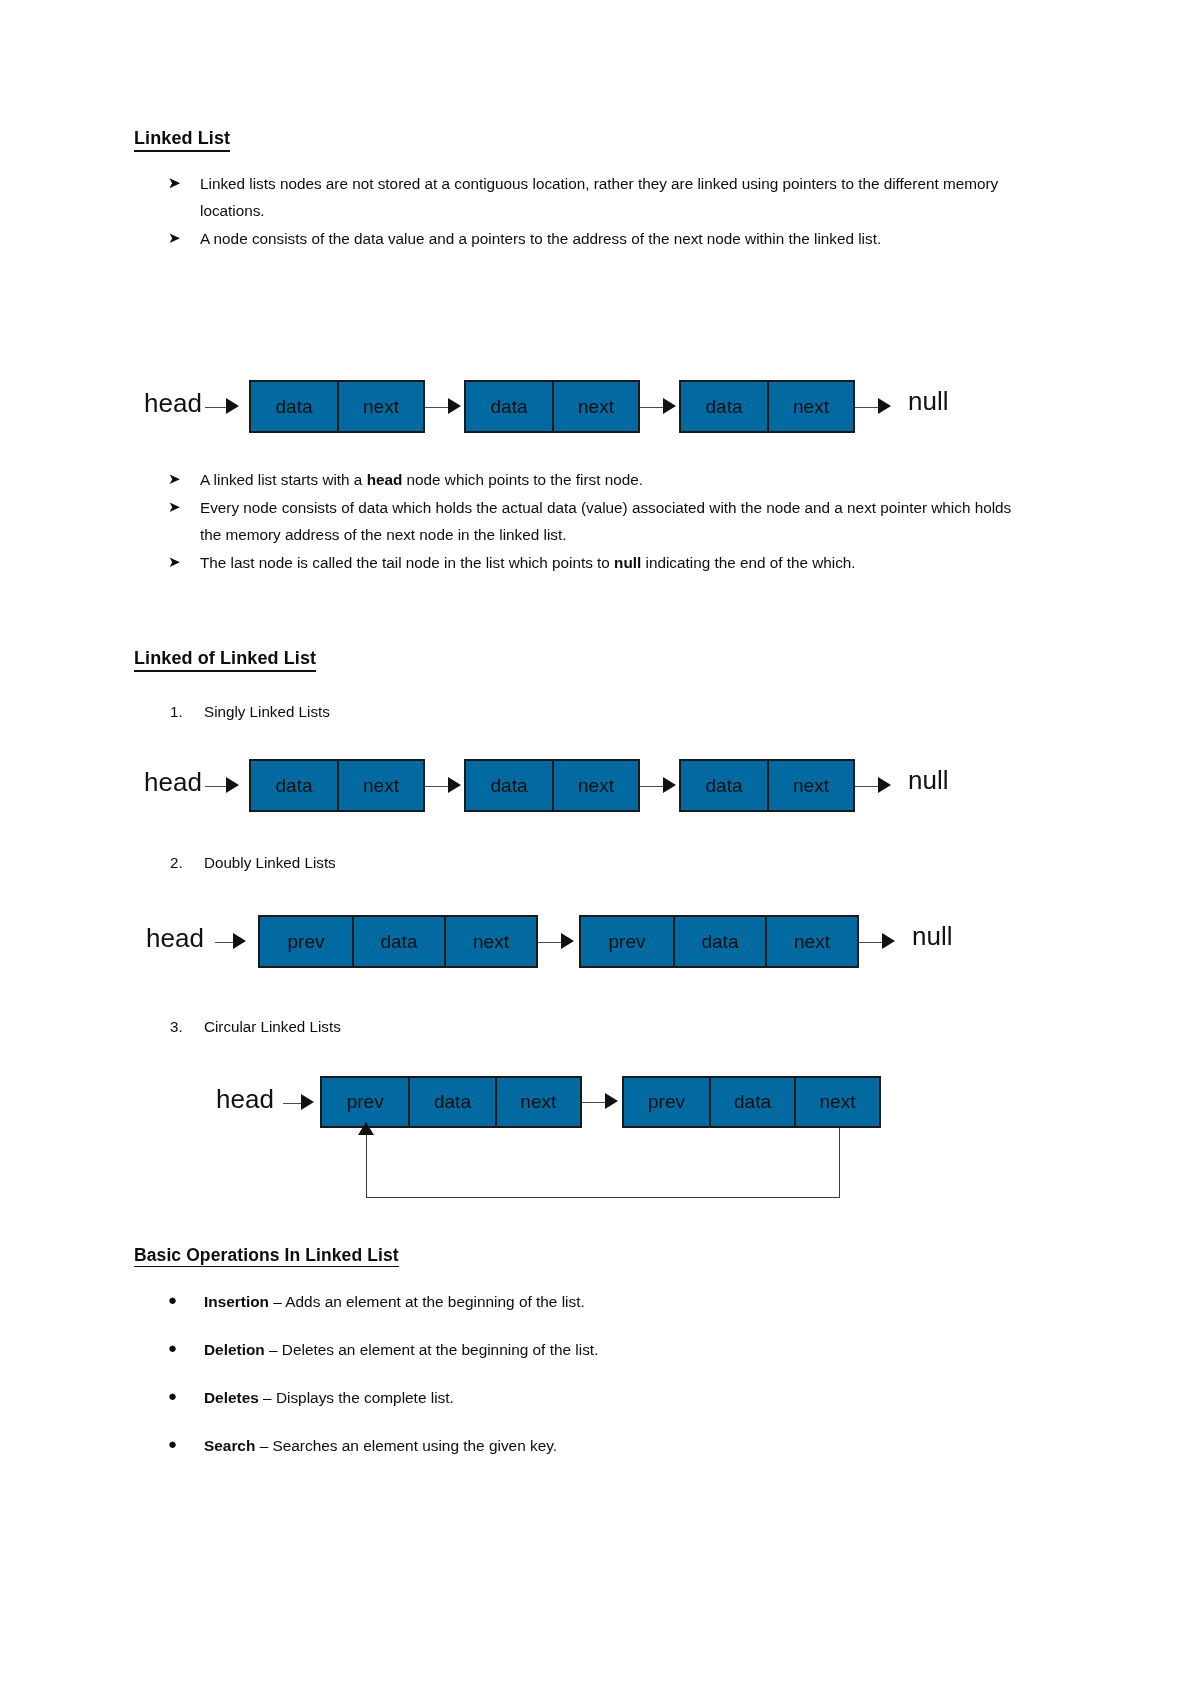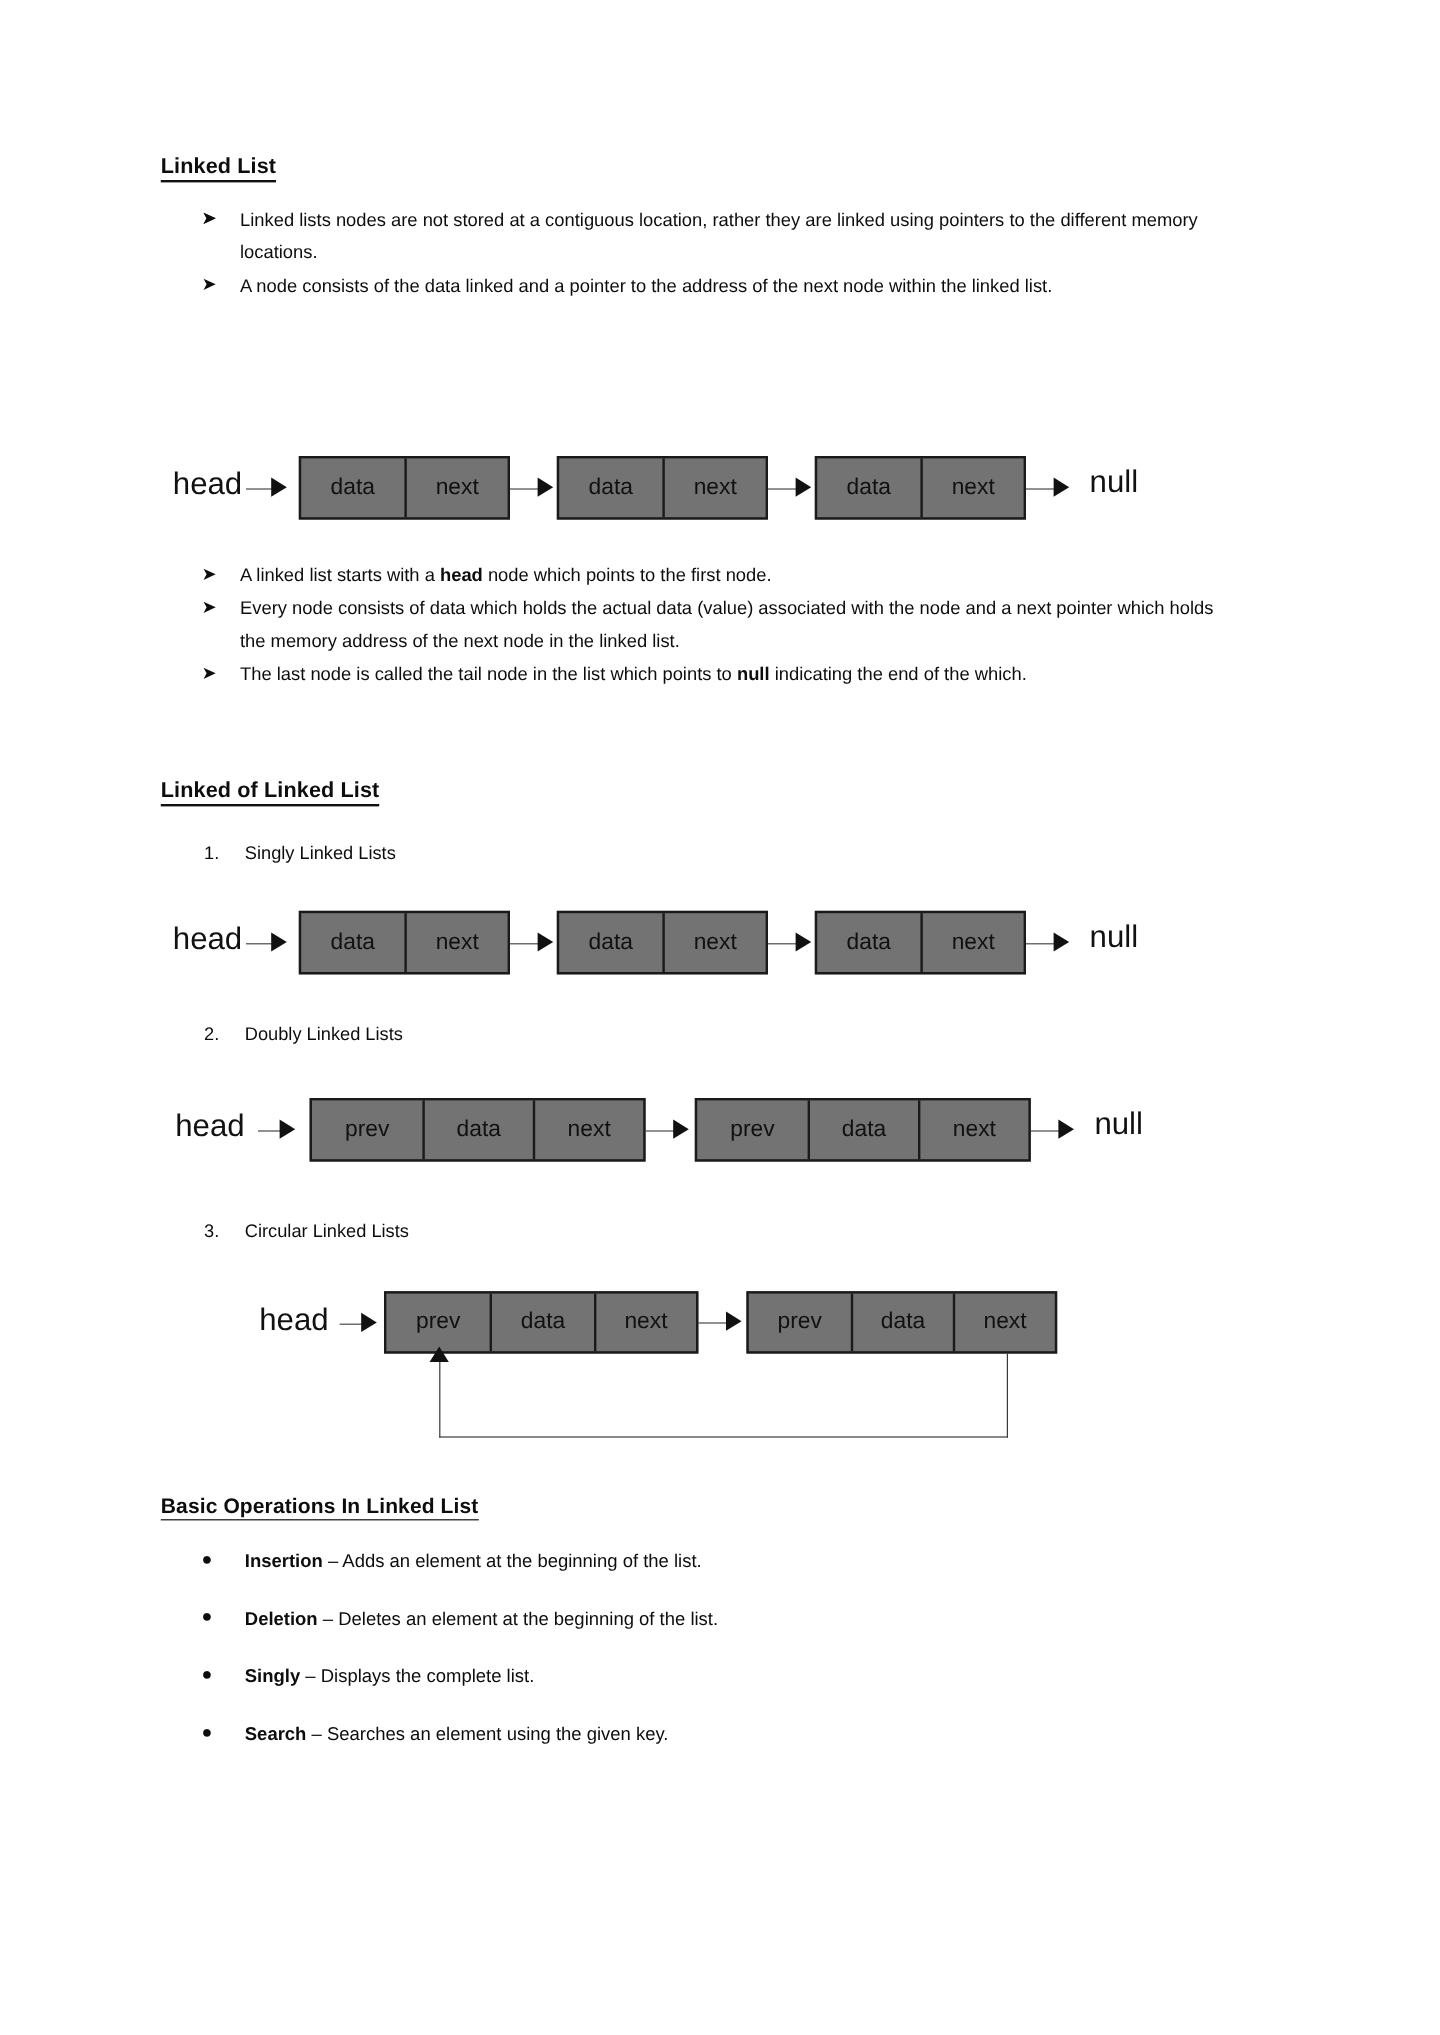--- a/index.html
+++ b/index.html
@@ -95,21 +95,21 @@
     font-size:15px;
   }
   b{font-weight:bold;}
 
   
   .diagram{position:relative;}
   .node{
     position:absolute;
     box-sizing:border-box;
     border:2.4px solid #1a1a1a;
-    background:#737373;
+    background:#0369a1;
     display:flex;
     align-items:center;
     justify-content:center;
     font-size:19px;
     color:#111;
   }
   .node.thin{border-width:2px;}
   .cell{
     box-sizing:border-box;
     display:flex;align-items:center;justify-content:center;
@@ -166,21 +166,21 @@
     <ul class="arrow" style="margin-top:18px;">
       <li>
         <span class="mk">➤</span>
       </li>
       <li>
         <span class="mk">➤</span>
         <span>Linked lists nodes are not stored at a contiguous location, rather they are linked using pointers to the different memory locations.</span>
       </li>
       <li>
         <span class="mk">➤</span>
-        <span>A node consists of the data linked and a pointer to the address of the next node within the linked list.</span>
+        <span>A node consists of the data value and a pointers to the address of the next node within the linked list.</span>
       </li>
     </ul>
   </div>
 
   <div class="diagram" style="position:absolute;left:0;top:376px;width:1200px;height:62px;">
     <div class="lbl" style="left:144px;top:12px;">head</div>
     <div class="arrow-h" style="left:205px;top:31px;width:24px;"></div>
     <div class="arrow-head" style="left:226px;top:22px;"></div>
 
     <div class="node" style="left:249px;top:4px;width:176px;height:53px;">
@@ -341,21 +341,21 @@
         <span>Adds an element at the beginning of the list.</span>
       </li>
       <li style="margin-bottom:25px;">
         <span class="dot">●</span>
         <b>Deletion</b>
         <span>–</span>
         <span>Deletes an element at the beginning of the list.</span>
       </li>
       <li style="margin-bottom:25px;">
         <span class="dot">●</span>
-        <b>Singly</b>
+        <b>Deletes</b>
         <span>–</span>
         <span>Displays the complete list.</span>
       </li>
       <li style="margin-bottom:0;">
         <span class="dot">●</span>
         <b>Search</b>
         <span>–</span>
         <span>Searches an element using the given key.</span>
       </li>
     </ul>

